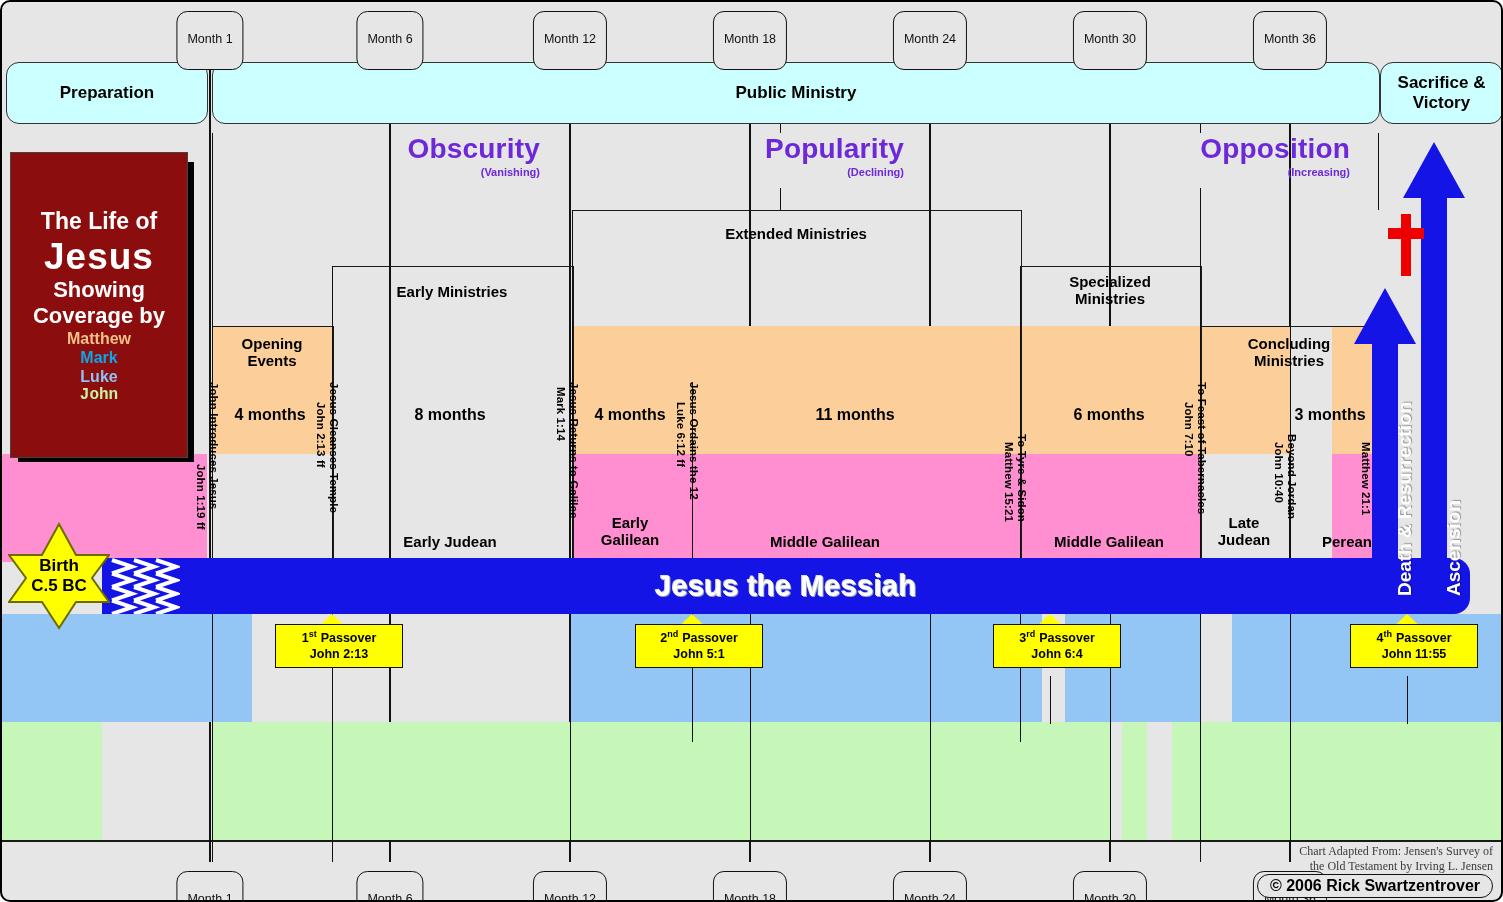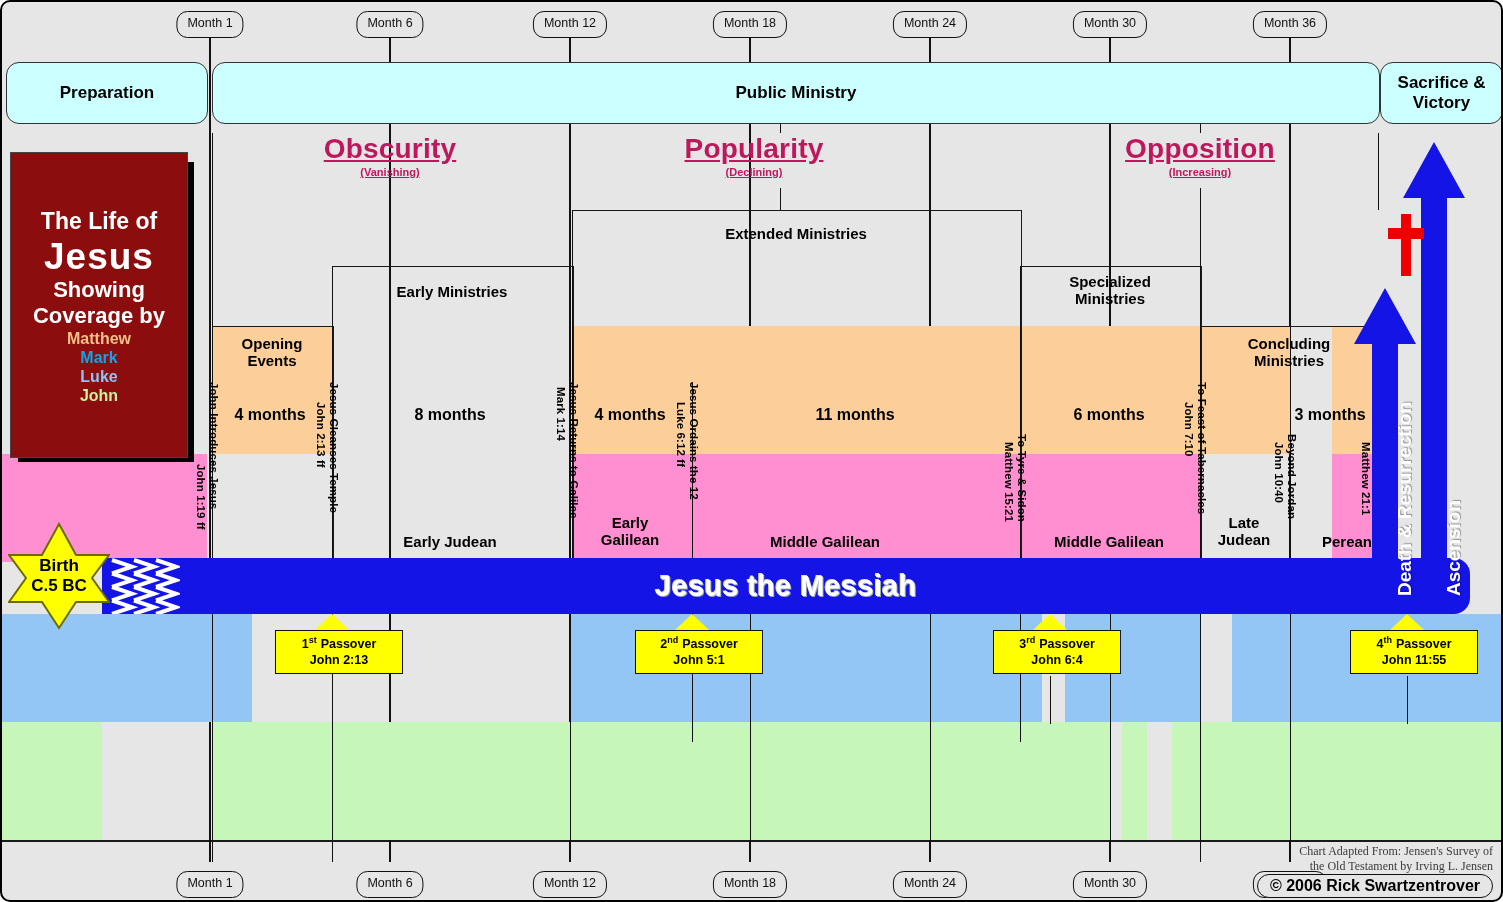--- a/index.html
+++ b/index.html
@@ -4,36 +4,36 @@
 <style>
   html,body{margin:0;padding:0;background:#fff;}
   body{font-family:"Liberation Sans",sans-serif;}
   #stage{position:relative;width:1503px;height:902px;background:#e6e6e6;overflow:hidden;
          border:2px solid #000;box-sizing:border-box;border-radius:10px;}
   .abs{position:absolute;box-sizing:border-box;}
 
   
   .month-pill{position:absolute;transform:translateX(-50%);
      background:#e6e6e6;border:1.5px solid #111;border-radius:11px;
-     height:21px;line-height:19px;padding:2px 10px;font-size:12.5px;color:#111;
+     height:21px;line-height:19px;padding:18px 10px;font-size:12.5px;color:#111;
      white-space:nowrap;text-align:center;z-index:40;}
   .month-tick{position:absolute;width:1.5px;background:#111;z-index:5;}
 
   
   .hbar{position:absolute;background:#ccffff;border:1.5px solid #333;border-radius:13px;
         display:flex;align-items:center;justify-content:center;text-align:center;
         font-weight:bold;color:#000;z-index:30;}
 
   
   .box{position:absolute;border:1.5px solid #1a1a1a;background:transparent;z-index:12;}
   .boxlabel{position:absolute;text-align:center;font-weight:bold;color:#000;z-index:22;
             white-space:pre-line;line-height:1.12;}
 
   
-  .phase-title{position:absolute;text-align:center;z-index:22;color:#be185d;text-decoration:underline;}
+  .phase-title{position:absolute;text-align:right;z-index:22;color:#6d28d9;}
   .phase-title .t{font-size:28px;font-weight:bold;letter-spacing:.2px;}
   .phase-title .s{font-size:11px;font-weight:bold;margin-top:1px;}
 
   
   .band{position:absolute;z-index:8;}
 
   
   .vdiv{position:absolute;width:1.4px;background:#111;z-index:18;}
   .vlabel{position:absolute;z-index:24;font-size:11.5px;font-weight:bold;color:#000;
           white-space:nowrap;transform-origin:0 0;transform:rotate(90deg);letter-spacing:.1px;}
@@ -55,21 +55,21 @@
   #title-plaque .face{position:absolute;left:0;top:0;width:100%;height:100%;
      background:#8b0d0d;border:1px solid #444;display:flex;flex-direction:column;
      align-items:center;justify-content:center;padding-top:4px;}
   #title-plaque .l1{color:#fff;font-size:23px;font-weight:bold;line-height:1.18;}
   #title-plaque .l2{color:#fff;font-size:37px;font-weight:bold;letter-spacing:1px;line-height:1.12;}
   #title-plaque .l3{color:#fff;font-size:22px;font-weight:bold;line-height:1.18;text-align:center;}
   #title-plaque .g{font-size:16px;font-weight:bold;line-height:1.2;}
 
   
   .pv{position:absolute;z-index:58;}
-  .pv .tag{position:absolute;left:0;top:16px;background:#ffff00;border:1.6px solid #111;
+  .pv .tag{position:absolute;left:0;top:10px;background:#ffff00;border:1.6px solid #111;
      text-align:center;padding:4px 6px 5px;font-size:12.5px;font-weight:bold;color:#000;line-height:1.25;}
   .pv .stem{position:absolute;width:1.4px;background:#111;}
 
   
   #birth-star{position:absolute;z-index:62;}
   #birth-star .txt{position:absolute;left:0;top:0;width:100%;height:100%;
      display:flex;flex-direction:column;align-items:center;justify-content:center;
      font-size:17px;font-weight:bold;color:#000;line-height:1.18;text-align:center;}
 
   
@@ -226,21 +226,21 @@
     <div id="title-plaque" style="left: 8px; top: 150px; width: 176px; height: 300px;">
       <div class="shadow"></div>
       <div class="face" style="background: rgb(139, 13, 13);">
         <div class="l1">The Life of</div>
         <div class="l2">Jesus</div>
         <div class="l3">Showing</div>
         <div class="l3">Coverage by</div>
         <div class="g" style="color: rgb(242, 192, 136);">Matthew</div>
         <div class="g" style="color: #0ea5e9;">Mark</div>
         <div class="g" style="color: rgb(143, 194, 247);">Luke</div>
-        <div class="g" style="color: rgb(200, 242, 160);">John</div>
+        <div class="g" style="color: rgb(200, 242, 160); font-family: Liberation Mono, monospace;">John</div>
       </div>
     </div>
     <div class="pv" style="left: 273px; top: 612px; width: 114px; height: 110px;">
       <div style="position: absolute; left: 40px; top: 0px; width: 0px; height: 0px; border-left: 17px solid transparent; border-right: 17px solid transparent; border-bottom: 16px solid rgb(255, 255, 0);"></div>
       <div class="tag" style="width: 114px;">
         <div><span>1</span><sup style="font-size: 9px;">st</sup><span style="margin-left: 4px;">Passover</span></div>
         <div>John 2:13</div>
       </div>
       <div class="stem" style="position: absolute; left: 57px; top: 62px; width: 1.4px; height: 48px; background: rgb(17, 17, 17);"></div>
     </div>

